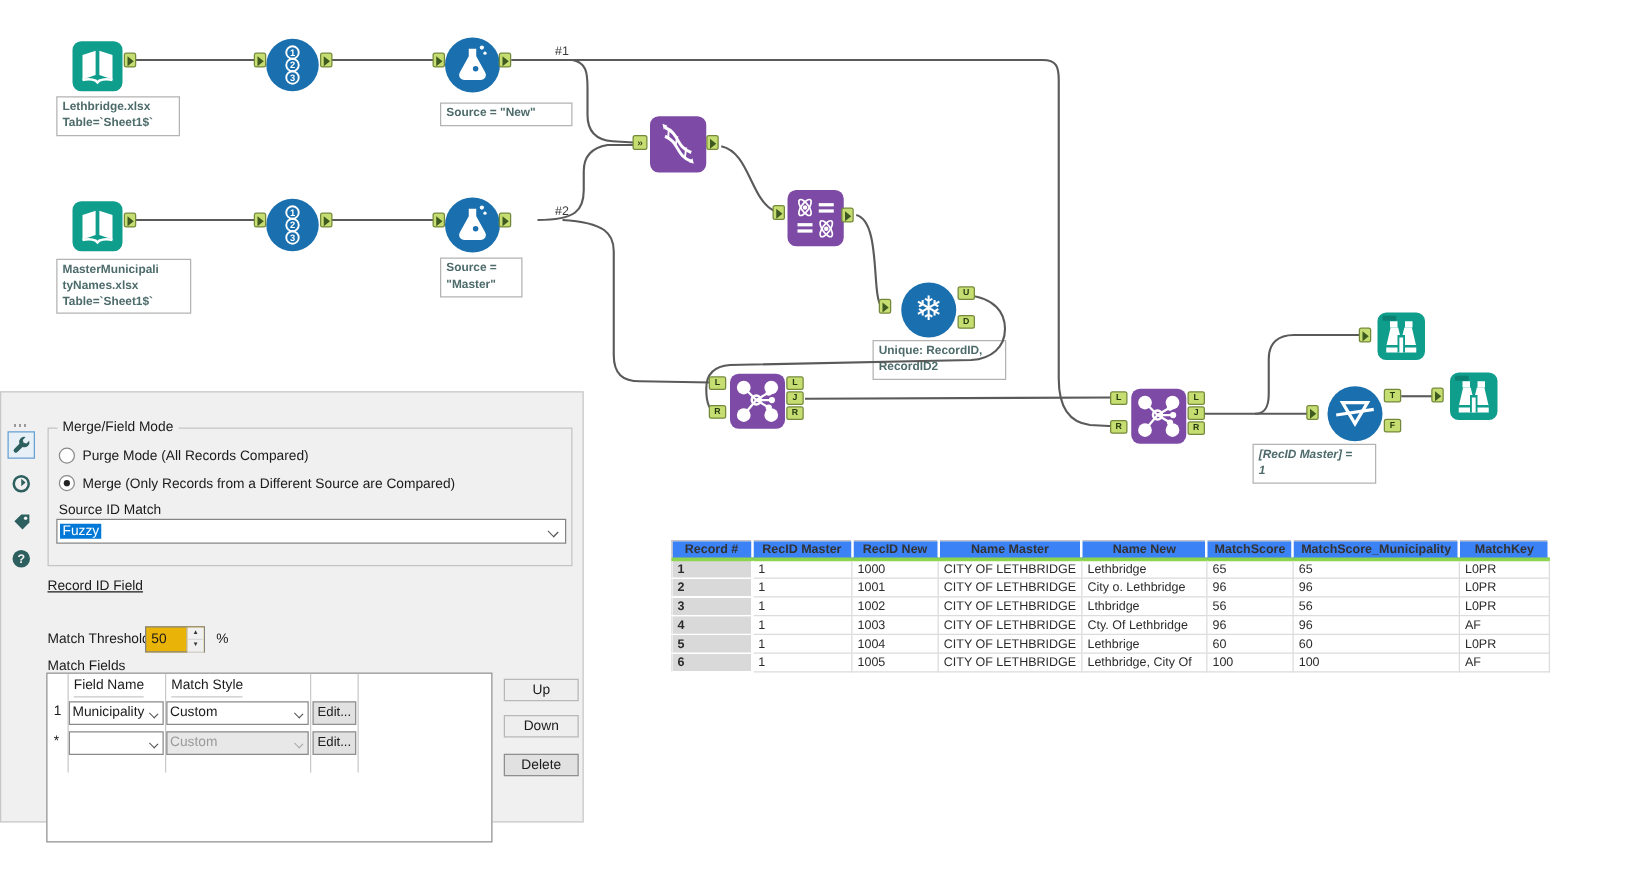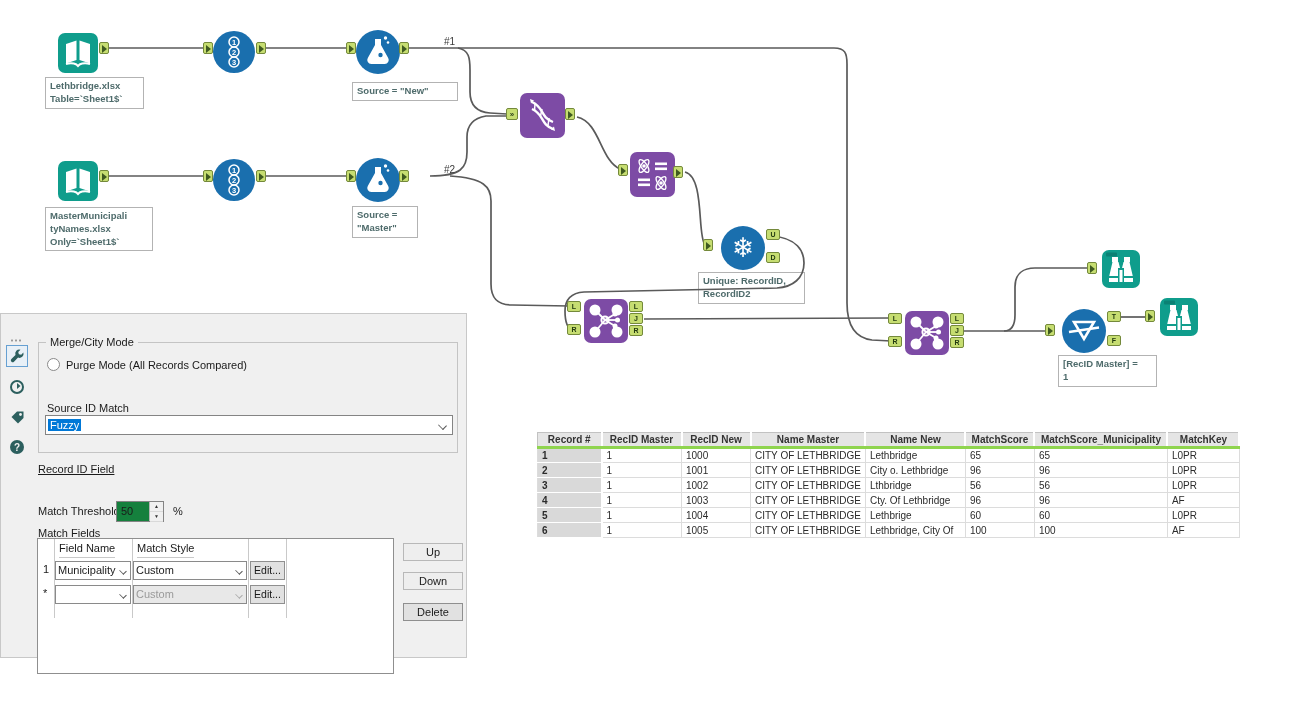--- a/index.html
+++ b/index.html
@@ -58,21 +58,21 @@
   .rb.on::after { content:""; position:absolute; left:3px; top:3px; width:5px; height:5px;
                   border-radius:50%; background:#222; }
   .cfglbl { position:absolute; }
   .combo { position:absolute; height:20px; background:#fff; border:1px solid #848484;
            line-height:18px; padding-left:2px; }
   .combo .selval { background:#0078d7; color:#fff; padding:0 2px; }
   .chev { position:absolute; right:6px; top:6px; width:7px; height:7px;
           border-right:1.6px solid #555; border-bottom:1.6px solid #555;
           transform:rotate(45deg) scale(1,.8); }
   .chev.dis { border-color:#aaa; }
-  .spin { position:absolute; left:115px; top:187px; width:48px; height:21px; background:#15803d;
+  .spin { position:absolute; left:115px; top:187px; width:48px; height:21px; background:#eab308;
           border:1px solid #848484; line-height:19px; padding-left:4px; }
   .spin .btns { position:absolute; right:0; top:0; bottom:0; width:14px; border-left:1px solid #b5b5b5;
                 display:flex; flex-direction:column; }
   .spin .btns span { flex:1; font-size:5px; line-height:9px; text-align:center; color:#333;
                      background:#f0f0f0; border-bottom:1px solid #d9d9d9; }
   #mfgrid { position:absolute; left:36px; top:224px; width:357px; height:136px;
             background:#fff; border:1px solid #8f8f8f; font-size:11px; }
   #mfgrid .hdr { position:absolute; top:0; height:19px; line-height:19px; border-bottom:1px solid #c9c9c9; }
   #mfgrid .vline { position:absolute; top:0; bottom:55px; width:1px; background:#c9c9c9; }
   .mini-combo { position:absolute; height:19px; background:#fff; border:1px solid #8a8a8a;
@@ -80,21 +80,21 @@
   .mini-combo.dis { background:#e8e8e8; color:#9a9a9a; }
   .mini-combo .chev { right:4px; top:6px; width:6px; height:6px; }
   .gridbtn { position:absolute; height:19px; background:#e1e1e1; border:1px solid #8f8f8f;
              font-size:10.5px; text-align:center; line-height:17px; }
   .sidebtn { position:absolute; left:402px; width:60px; height:18px; background:#eee;
              border:1px solid #b8b8b8; text-align:center; line-height:16px; font-size:11px; }
 
   
   #results { position:absolute; left:537px; top:432px; z-index:5; border-collapse:collapse;
              font-size:10px; color:#2b2b2b; }
-  #results th { background:#e5e5e5; font-weight:bold; color:#333; text-align:center;
+  #results th { background:#3b82f6; font-weight:bold; color:#333; text-align:center;
                 border:1px solid #c2c2c2; border-right:2px solid #fff;
                 border-bottom:3px solid #8fd44f; height:15px; padding:0 3px; }
   #results td { background:#fff; border:1px solid #dcdcdc; height:15px; padding:0 4px;
                 white-space:nowrap; overflow:hidden; }
   #results td.rownum { background:#d9d9d9; font-weight:bold; border-right:2px solid #fff;
                        border-bottom:1px solid #fff; }
 </style>
 </head>
 <body>
 
@@ -115,27 +115,27 @@
     <path d="M644 319 L890 318"></path>
     <path d="M963 331 H1047"></path>
     <path d="M1004 331 C1013 331 1015 324 1015 315 V287 C1015 274 1023 268 1035 268 L1089 268"></path>
     <path d="M1121 317 H1146"></path>
   </svg>
 
   <div class="ann" style="left:45px;top:77px;width:99px;">Lethbridge.xlsx
 Table=`Sheet1$`</div>
   <div class="ann" style="left:45px;top:207px;width:108px;">MasterMunicipali
 tyNames.xlsx
-Only=`Sheet1$`</div>
+Table=`Sheet1$`</div>
   <div class="ann" style="left:352px;top:82px;width:106px;">Source = "New"</div>
   <div class="ann" style="left:352px;top:206px;width:66px;">Source =
 "Master"</div>
   <div class="ann" style="left:698px;top:272px;width:107px;">Unique: RecordID,
 RecordID2</div>
-  <div class="ann" style="left:1058px;top:355px;width:99px;">[RecID Master] =
+  <div class="ann" style="left:1002px;top:355px;width:99px;font-style:italic;">[RecID Master] =
 1</div>
 
   <span class="connlbl" style="left:444px;top:36px;">#1</span>
   <span class="connlbl" style="left:444px;top:164px;">#2</span>
 
   <div class="tool" style="left:58px;top:33px;width:40px;height:40px;">
     <div class="bg teal sq"></div>
     <svg class="glyph" viewBox="0 0 40 40">
       <path d="M8 11 L18.5 7.5 V27 L8 30.5 Z" fill="#fff"></path>
       <path d="M32 11 L21.5 7.5 V27 L32 30.5 Z" fill="#fff"></path>
@@ -369,24 +369,28 @@
       </div>
       <div class="stool" style="top:102px;">
         <svg width="16" height="16" viewBox="0 0 16 16">
           <circle cx="8" cy="8" r="7" fill="#2c5f5e"></circle>
           <text x="8" y="11.5" font-size="10" font-weight="bold" fill="#f0f0f0" text-anchor="middle">?</text>
         </svg>
       </div>
     </div>
 
     <div class="gb">
-      <span class="gb-legend">Merge/City Mode</span>
+      <span class="gb-legend">Merge/Field Mode</span>
       <div class="radio-row" style="top:15px;">
         <span class="rb"></span>
         <span>Purge Mode (All Records Compared)</span>
+      </div>
+      <div class="radio-row" style="top:37px;">
+        <span class="rb on"></span>
+        <span>Merge (Only Records from a Different Source are Compared)</span>
       </div>
       <span class="cfglbl" style="left:8px;top:59px;">Source ID Match</span>
       <div class="combo" style="left:6px;top:72px;width:408px;">
         <span class="selval">Fuzzy</span>
         <span class="chev"></span>
       </div>
     </div>
 
     <span class="cfglbl" style="left:37px;top:149px;text-decoration:underline;">Record ID Field</span>
 

